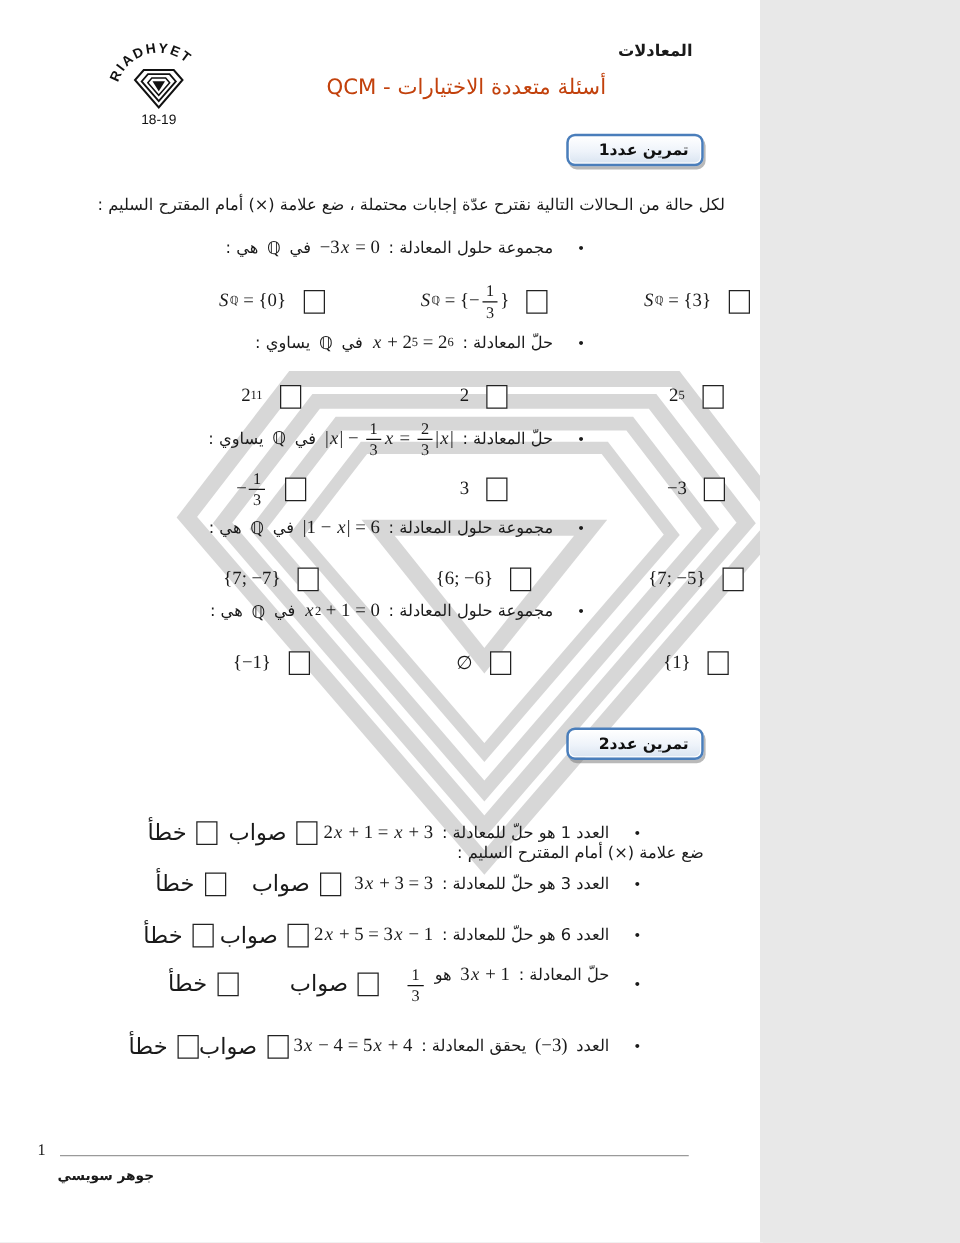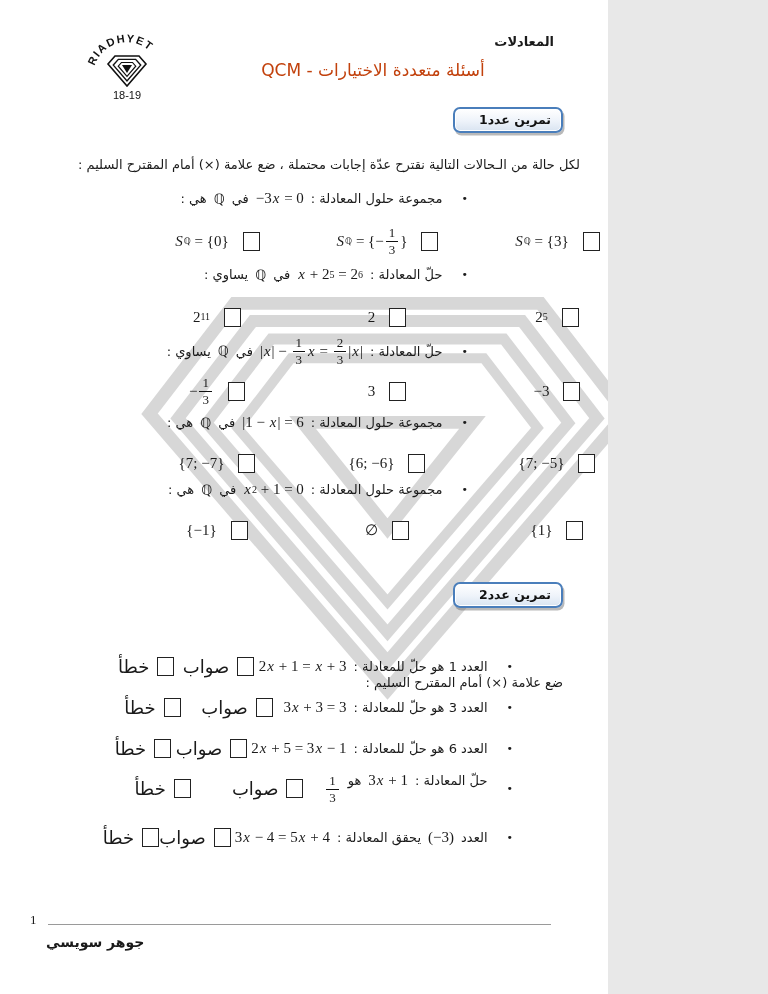--- a/index.html
+++ b/index.html
@@ -43,21 +43,21 @@
   .optrow{left:130px;width:510px;display:grid;grid-template-columns:1fr 1fr 1fr;align-items:center;}
   .opt{display:flex;align-items:center;justify-content:center;gap:10px;direction:ltr;}
   .cbx{display:inline-block;width:15px;height:17px;border:1.2px solid #222;background:#fff;}
   
   .tfrow{left:110px;right:95px;display:flex;direction:rtl;align-items:center;}
   .sentence{flex:1;text-align:start;direction:rtl;font-size:13px;white-space:nowrap;}
   .tfcell{width:135px;display:flex;justify-content:center;align-items:center;gap:8px;direction:rtl;font-size:18px;}
   
   .fline{top:924px;left:48px;right:57px;height:1px;background:#9a9a9a;}
   .fnum{top:912px;left:30px;font-family:"Liberation Serif",serif;font-size:13px;}
-  .fauthor{top:934px;left:46px;font-size:14px;font-weight:bold;direction:rtl;}
+  .fauthor{top:934px;left:46px;font-size:11px;font-weight:bold;direction:rtl;}
 </style>
 </head>
 <body>
 
 <div id="page">
 
   <svg class="wm" style="left:105px;top:282px;" width="565" height="425" viewBox="0 0 120 100">
     <g fill="none" stroke="#c9c9c9" stroke-opacity="0.75">
       <g stroke-width="3.0">
           <path d="M24,5 L96,5 L116,31 L60,96 L4,31 Z"></path>

